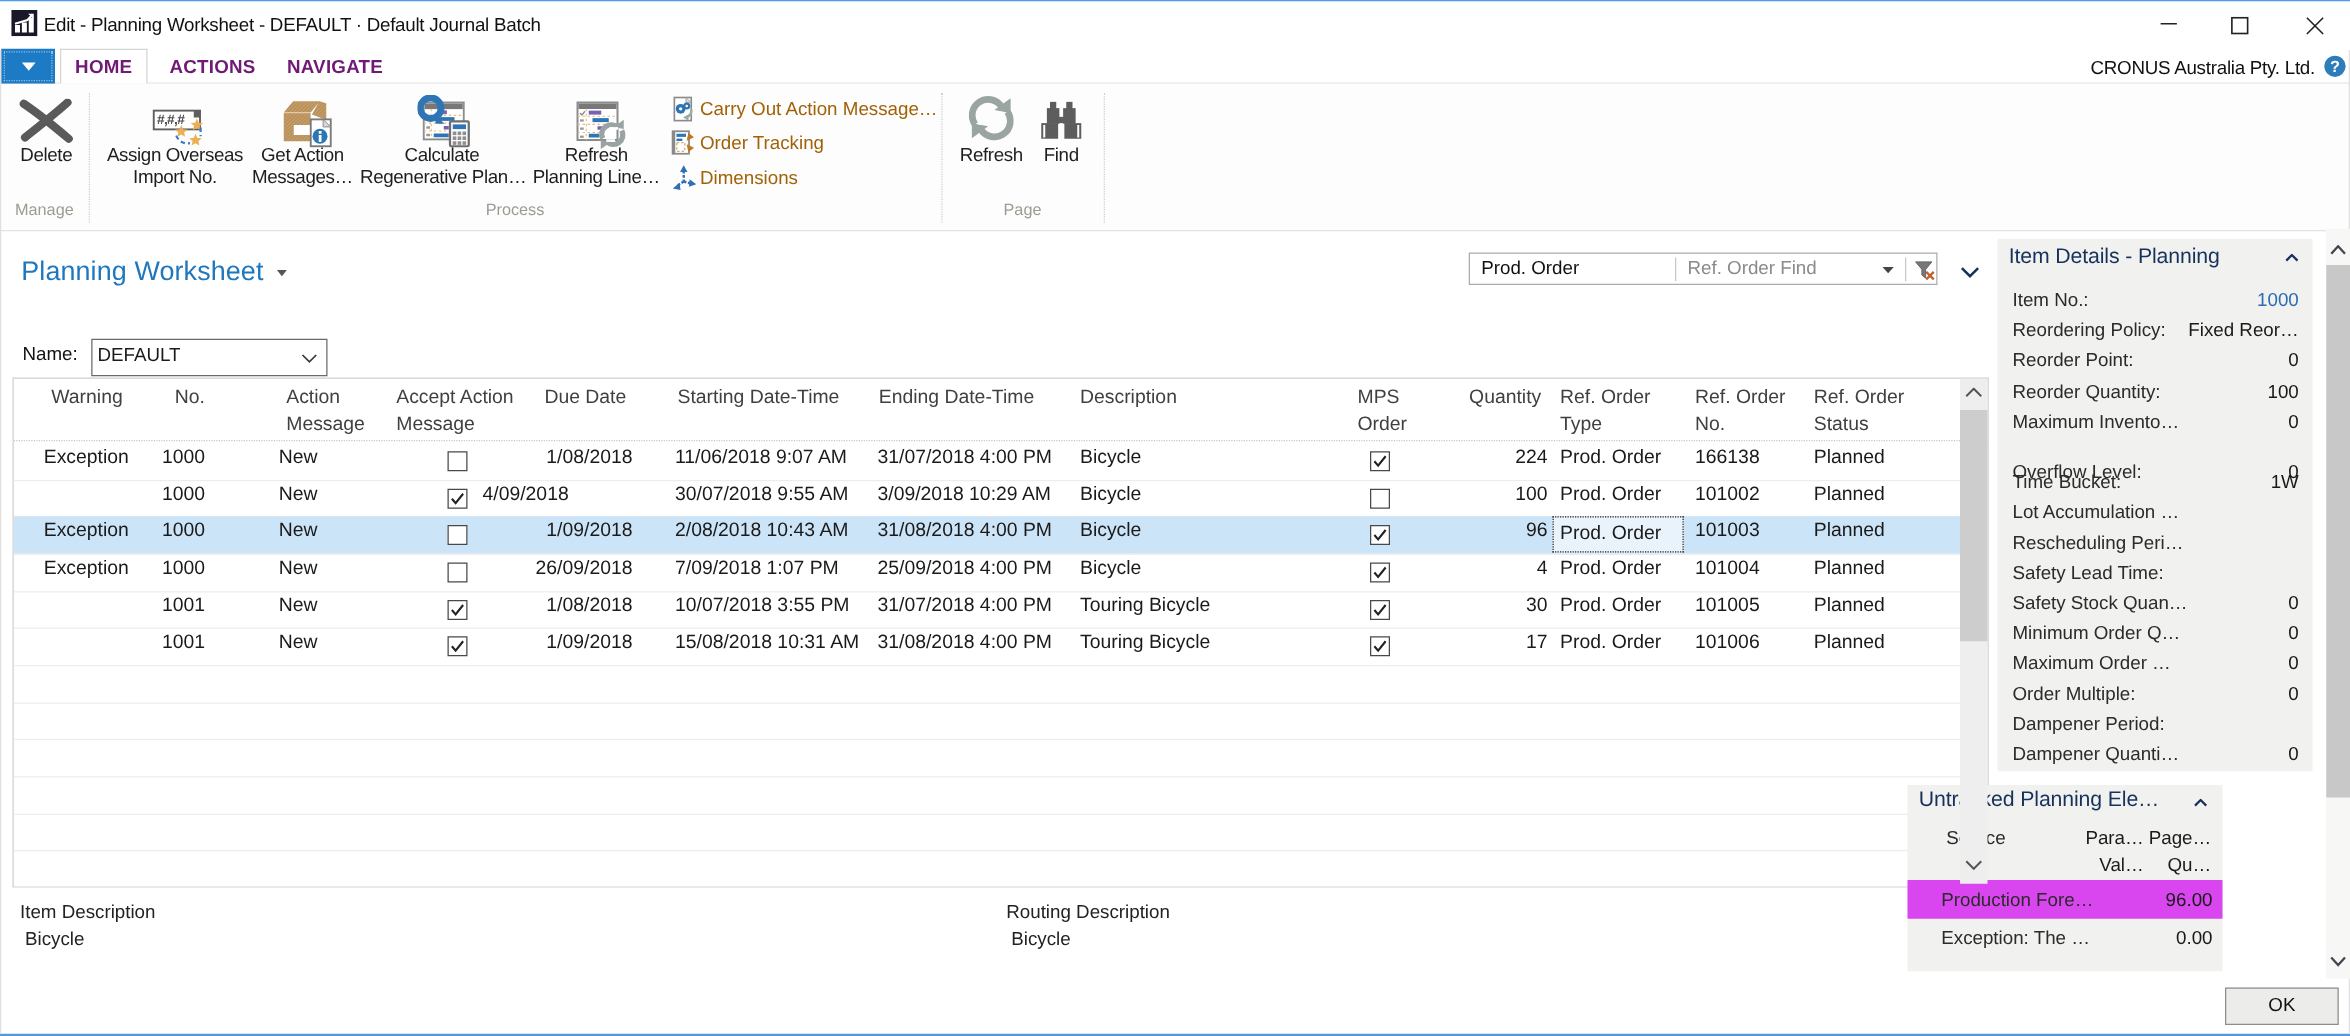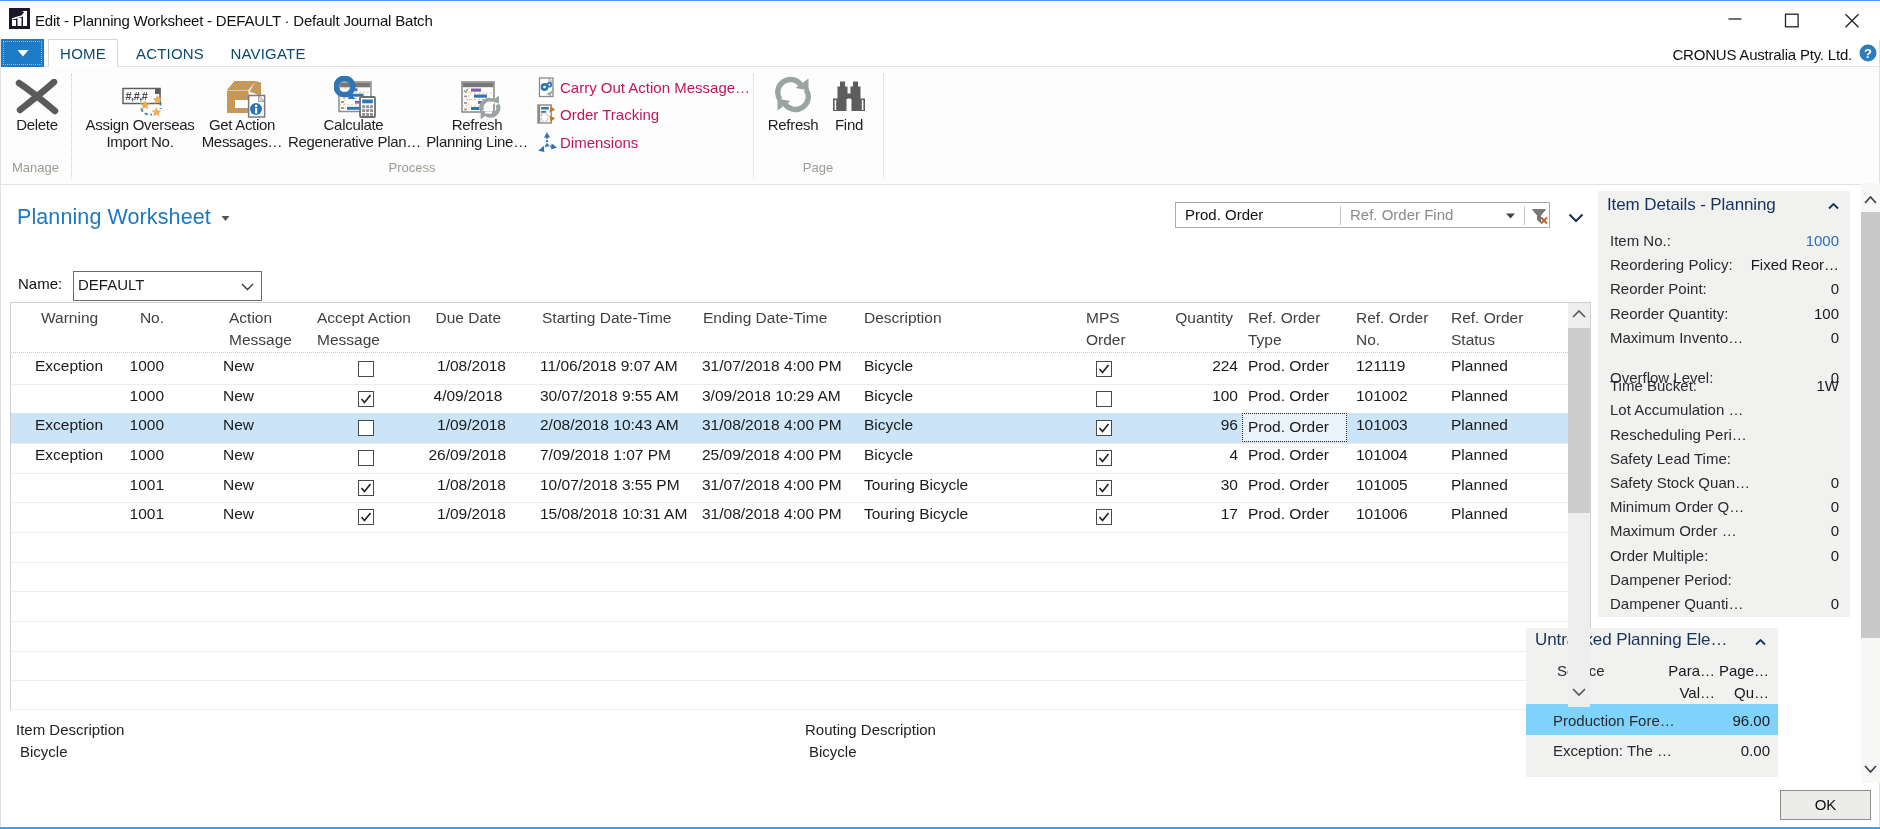--- a/index.html
+++ b/index.html
@@ -7,32 +7,32 @@
   body { font-family:"Liberation Sans", sans-serif; background:#fff; position:relative; color:#1a1a1a; }
   .abs { position:absolute; }
   
   #topline { left:0; top:0; width:1880px; height:1px; background:#4f9ce8; }
   #botline { left:0; top:827px; width:1880px; height:2px; background:#5198dc; }
   #apptitle { left:35px; top:12px; font-size:15px; color:#111; letter-spacing:-0.2px; }
   .wctl { top:11px; width:18px; height:18px; }
   
   #appmenu { left:1px; top:39px; width:43px; height:28px; background:#1d7ac5; }
   #appmenu svg { position:absolute; left:16px; top:10px; }
-  .tab { top:40px; height:27px; font-size:15px; color:#0c4a6e; display:flex; align-items:center; justify-content:center; letter-spacing:0.2px; }
+  .tab { top:40px; height:27px; font-size:15px; color:#701a75; display:flex; align-items:center; justify-content:center; letter-spacing:0.2px;font-weight:bold; }
   #tab-home { left:48px; width:70px; background:#fff; border:1px solid #d5d5d5; border-bottom:none; top:39px; height:28px; }
   #tab-actions { left:118px; width:104px; }
   #tab-navigate { left:224px; width:88px; }
   #tabline { left:0px; top:66px; width:1880px; height:1px; background:#e4e4e4; }
   #cronus { top:46px; right:28px; font-size:15px; color:#111; letter-spacing:-0.2px; }
   
   #ribbon { left:0; top:67px; width:1880px; height:118px; background:#fdfdfd; border-bottom:1px solid #e2e2e2; }
   .rsep { top:74px; width:0px; height:104px; border-left:1px dotted #cfcfcf; }
   .glabel { top:160px; font-size:13px; color:#9c9c92; text-align:center; }
   .btext { position:absolute; top:117px; font-size:15px; line-height:16.5px; color:#1e1e1e; text-align:center; white-space:nowrap; letter-spacing:-0.3px; }
-  .stext { position:absolute; left:560px; font-size:15px; color:#be185d; white-space:nowrap; }
+  .stext { position:absolute; left:560px; font-size:15px; color:#a16207; white-space:nowrap; }
   
   #pagetitle { left:17px; top:205px; font-size:21.5px; color:#1f77bd; letter-spacing:0.1px; }
   #namelbl { left:18px; top:275px; font-size:15px; color:#111; }
   #namecombo { left:73px; top:271px; width:189px; height:30px; border:1px solid #6a6a6a; background:#fff; font-size:15px; }
   #filterbox { left:1175px; top:202px; width:375px; height:26px; border:1px solid #ababab; background:#fff; }
   
   #grid { left:10px; top:302px; width:1581px; height:408px; border:1px solid #cfcfcf; background:#fff; font-size:15.5px; }
   #ghead { position:absolute; left:0; top:0; width:1579px; height:50px; border-bottom:1px dotted #c9c9c9; color:#404040; }
   .hrow { position:absolute; line-height:21.7px; }
   .grow { position:absolute; left:0; width:1557px; height:30px; }
@@ -309,34 +309,34 @@
     <span class="cell" style="left:529px">11/06/2018 9:07 AM</span>
     <span class="cell" style="left:691px">31/07/2018 4:00 PM</span>
     <span class="cell" style="left:853px">Bicycle</span>
     <span class="cb" style="left:1085px">
         <svg width="12" height="12">
           <path d="M1.5 6 L4.5 9.5 L10.5 2" stroke="#222" stroke-width="1.7" fill="none"></path>
         </svg>
       </span>
     <span class="cell" style="left:1140px;width:87px;text-align:right">224</span>
     <span class="cell" style="left:1237px">Prod. Order</span>
-    <span class="cell" style="left:1345px">121119</span>
+    <span class="cell" style="left:1345px">166138</span>
     <span class="cell" style="left:1440px">Planned</span>
   </div>
     <div class="rowline" style="top:80.65px"></div>
     <div class="grow" style="top:80.65px;">
     <span class="cell" style="left:24px"></span>
     <span class="cell" style="left:95px;width:58px;text-align:right">1000</span>
     <span class="cell" style="left:212px">New</span>
     <span class="cb" style="left:347px">
         <svg width="12" height="12">
           <path d="M1.5 6 L4.5 9.5 L10.5 2" stroke="#222" stroke-width="1.7" fill="none"></path>
         </svg>
       </span>
-    <span class="cell" style="left:397px;width:120px;text-align:center">4/09/2018</span>
+    <span class="cell" style="left:375px;width:120px;text-align:left">4/09/2018</span>
     <span class="cell" style="left:529px">30/07/2018 9:55 AM</span>
     <span class="cell" style="left:691px">3/09/2018 10:29 AM</span>
     <span class="cell" style="left:853px">Bicycle</span>
     <span class="cb" style="left:1085px"></span>
     <span class="cell" style="left:1140px;width:87px;text-align:right">100</span>
     <span class="cell" style="left:1237px">Prod. Order</span>
     <span class="cell" style="left:1345px">101002</span>
     <span class="cell" style="left:1440px">Planned</span>
   </div>
     <div class="rowline" style="top:110.30000000000001px"></div>
@@ -520,21 +520,21 @@
     </svg>
 <div class="frow" style="top:34px">
       <span class="lab" style="left:31px">Source</span>
       <span style="position:absolute;right:63px">Para…</span>
       <span class="val" style="right:9px">Page…</span>
     </div>
 <div class="frow" style="top:56px">
       <span style="position:absolute;right:63px">Val…</span>
       <span class="val" style="right:9px">Qu…</span>
     </div>
-<div class="frow" style="top:76px;height:31px;background:#7dd3fc">
+<div class="frow" style="top:76px;height:31px;background:#d946ef">
       <span class="lab" style="left:27px;top:8px">Production Fore…</span>
       <span class="val" style="top:8px;right:8px">96.00</span>
     </div>
 <div class="frow" style="top:114px">
       <span class="lab" style="left:27px">Exception: The …</span>
       <span class="val" style="right:8px">0.00</span>
     </div>
   </div>
 
 <div class="abs" id="okbtn">OK</div>

